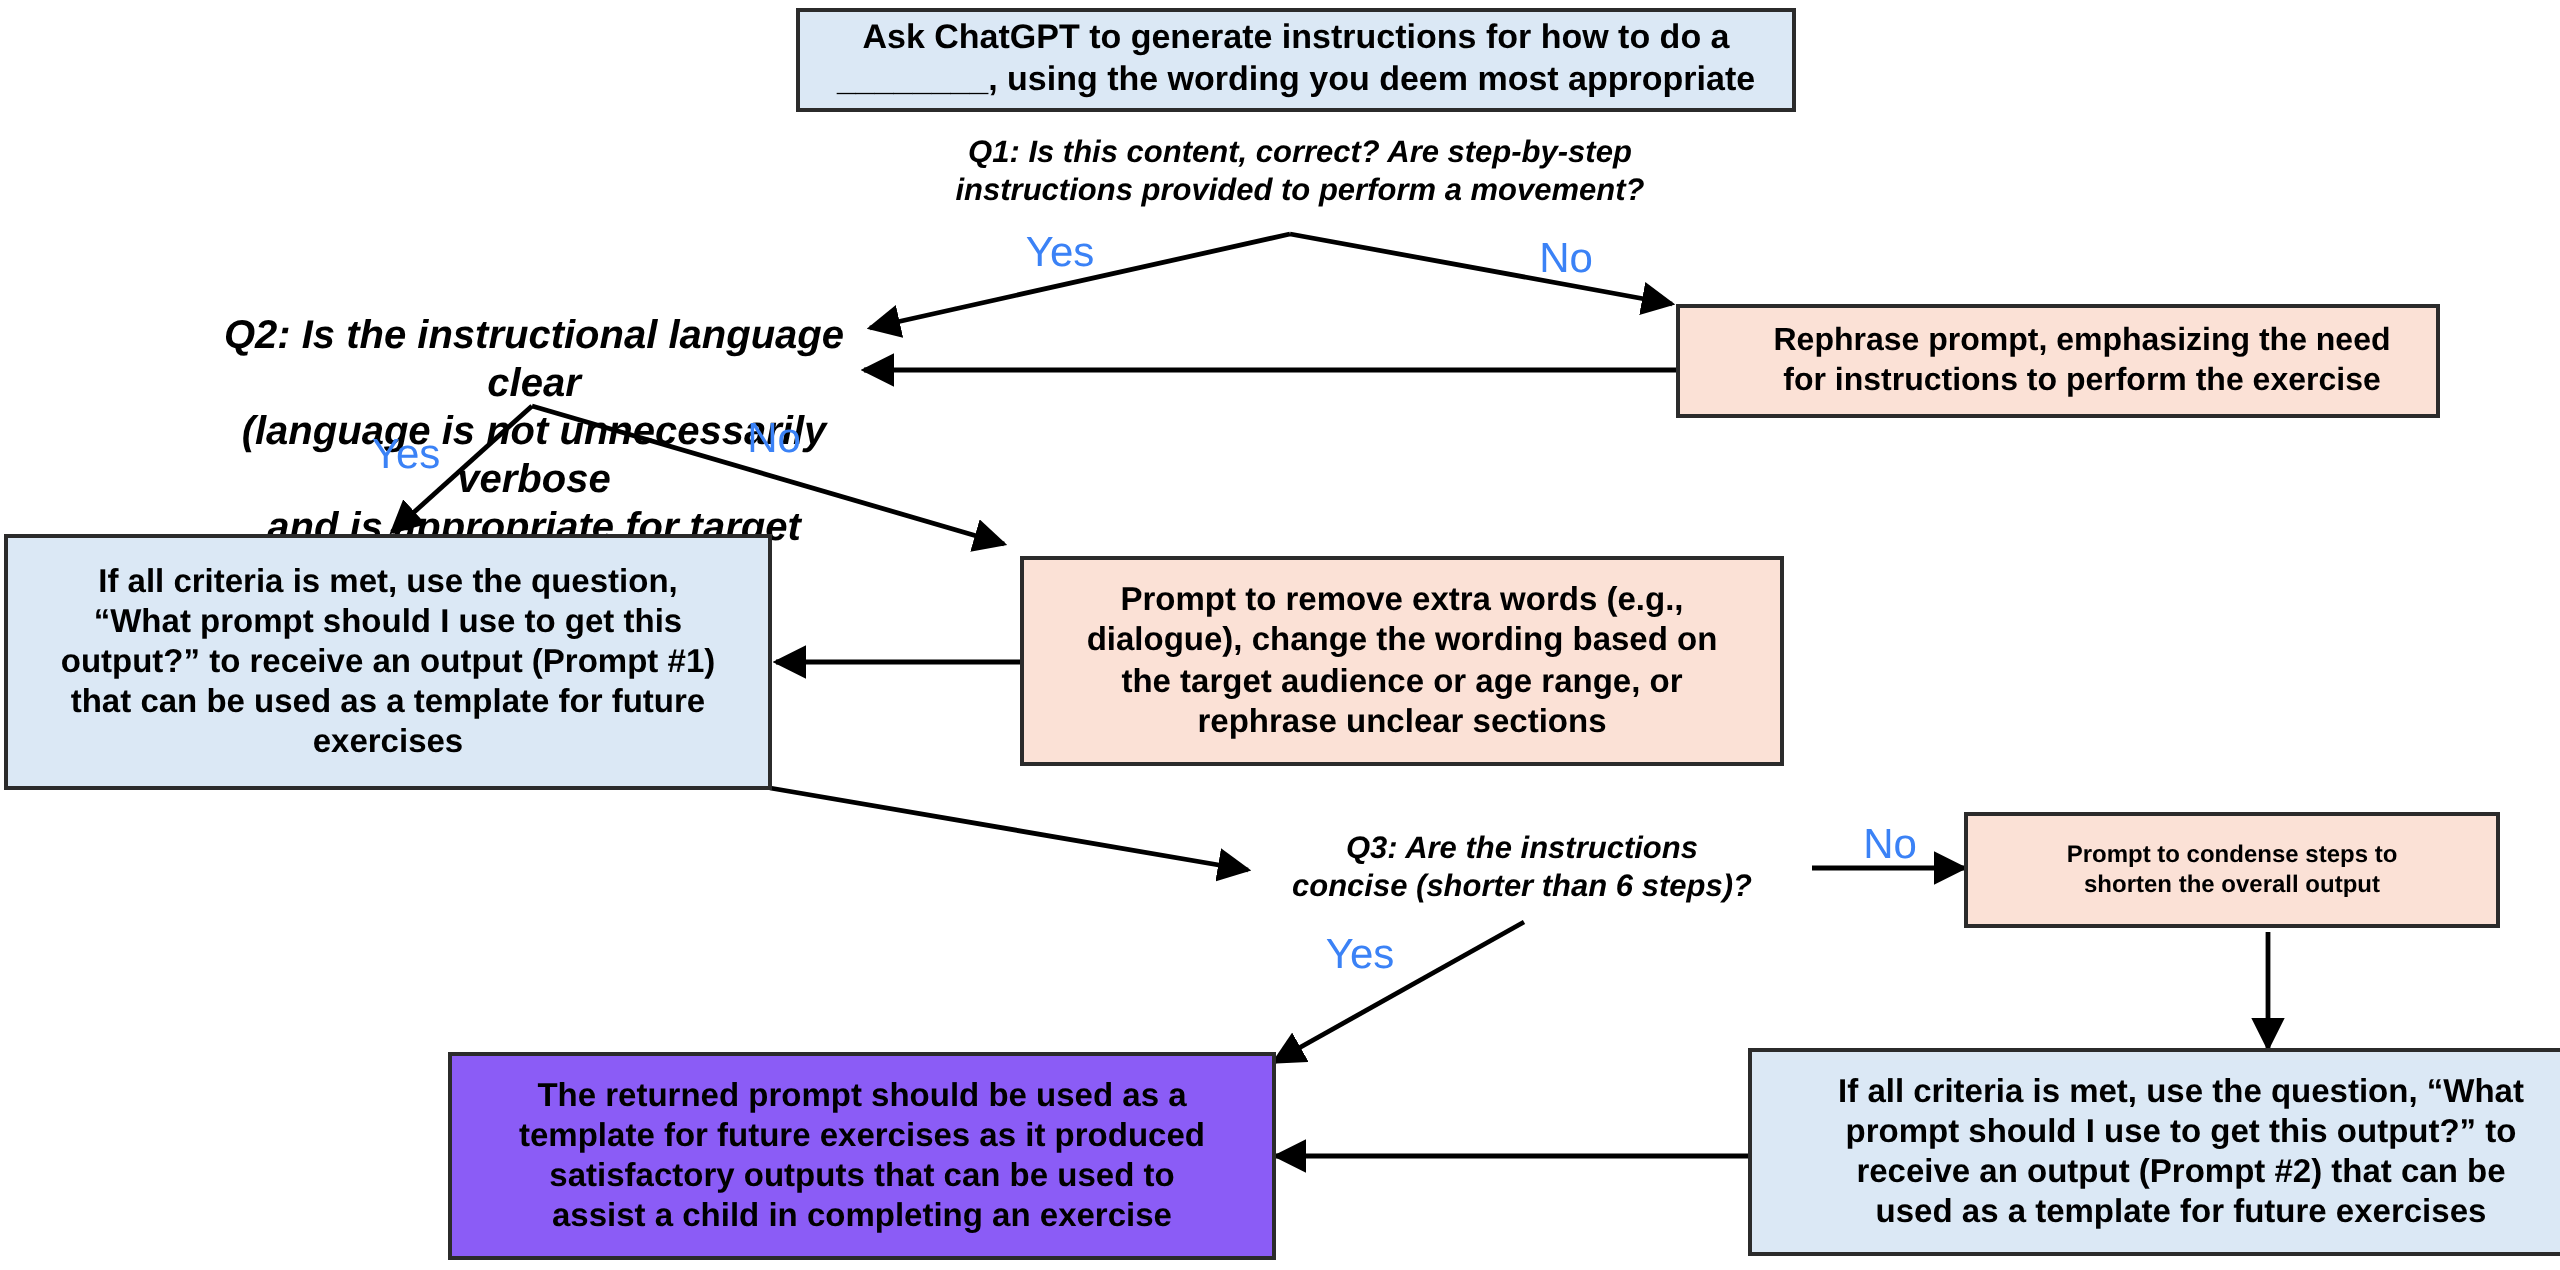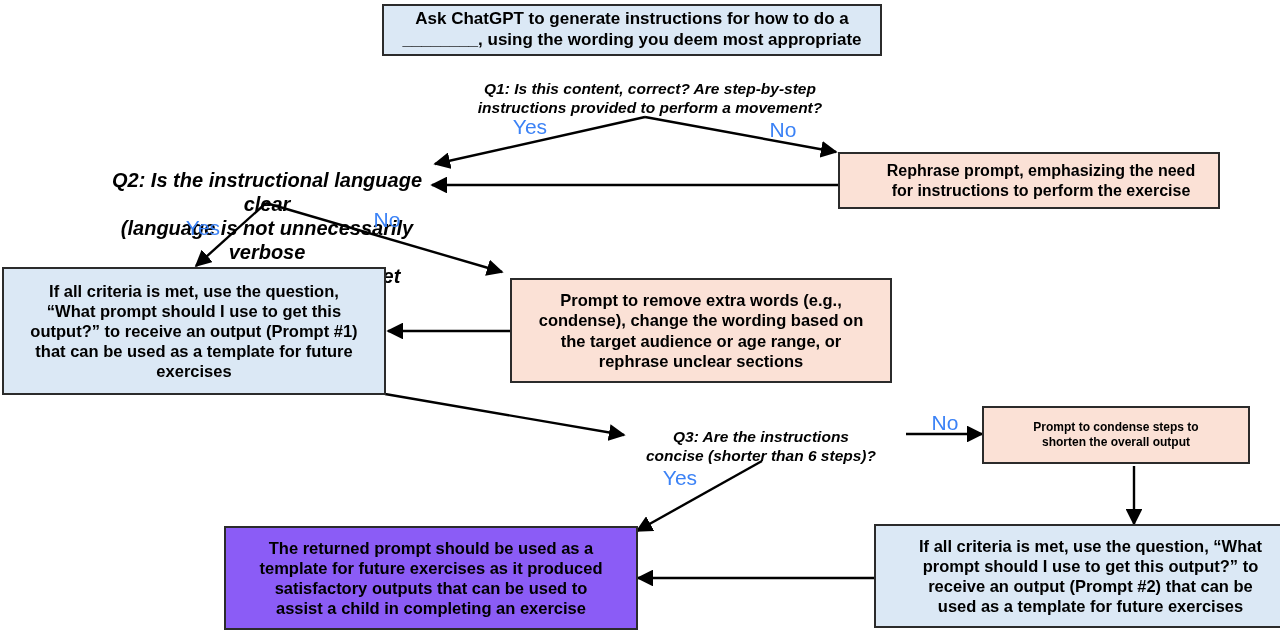--- a/index.html
+++ b/index.html
@@ -42,21 +42,20 @@
   .node.green { background: #8b5cf6; }
 
   .qlabel {
     position: absolute;
     font-weight: bold;
     font-style: italic;
     color: #000;
     text-align: center;
     line-height: 1.2;
     white-space: pre-line;
-    margin-top: 12px;
   }
   .branch {
     position: absolute;
     font-weight: normal;
     font-size: 21px;
     color: #3b82f6;
     text-align: center;
   }
 </style>
 </head>
@@ -87,21 +86,21 @@
 
     <path d="M 906 434 L 982 434" stroke="#000" stroke-width="2.4" fill="none" marker-end="url(#arrow)"></path>
 
     <path d="M 1134 466 L 1134 524" stroke="#000" stroke-width="2.4" fill="none" marker-end="url(#arrow)"></path>
 
     <path d="M 762 461 L 637 531" stroke="#000" stroke-width="2.4" fill="none" marker-end="url(#arrow)"></path>
 
     <path d="M 874 578 L 638 578" stroke="#000" stroke-width="2.4" fill="none" marker-end="url(#arrow)"></path>
   </svg>
 
-  <div class="node blue" style="left:382px; top:4px; width:500px; height:52px; font-size:17px;">Ask ChatGPT to generate instructions for how to do a
+  <div class="node blue" style="left:398px; top:4px; width:500px; height:52px; font-size:17px;">Ask ChatGPT to generate instructions for how to do a
 ________, using the wording you deem most appropriate</div>
 
   <div class="qlabel" style="left:455px; top:68px; width:390px; font-size:15.5px;">Q1: Is this content, correct? Are step-by-step
 instructions provided to perform a movement?</div>
 
   <div class="branch" style="left:500px; top:115px; width:60px;">Yes</div>
 
   <div class="branch" style="left:758px; top:118px; width:50px;">No</div>
 
   <div class="qlabel" style="left:102px; top:156px; width:330px; font-size:20px;">Q2: Is the instructional language clear
@@ -115,21 +114,21 @@
 
   <div class="branch" style="left:362px; top:208px; width:50px;">No</div>
 
   <div class="node blue" style="left:2px; top:267px; width:384px; height:128px; font-size:16.5px;">If all criteria is met, use the question,
 “What prompt should I use to get this
 output?” to receive an output (Prompt #1)
 that can be used as a template for future
 exercises</div>
 
   <div class="node pink" style="left:510px; top:278px; width:382px; height:105px; font-size:16.5px;">Prompt to remove extra words (e.g.,
-condense), change the wording based  on
+dialogue), change the wording based  on
 the target audience or age range, or
 rephrase unclear sections</div>
 
   <div class="qlabel" style="left:614px; top:416px; width:294px; font-size:15.5px;">Q3: Are the instructions
 concise (shorter than 6 steps)?</div>
 
   <div class="branch" style="left:920px; top:411px; width:50px;">No</div>
 
   <div class="node pink" style="left:982px; top:406px; width:268px; height:58px; font-size:12px;">Prompt to condense steps to
 shorten the overall output</div>

